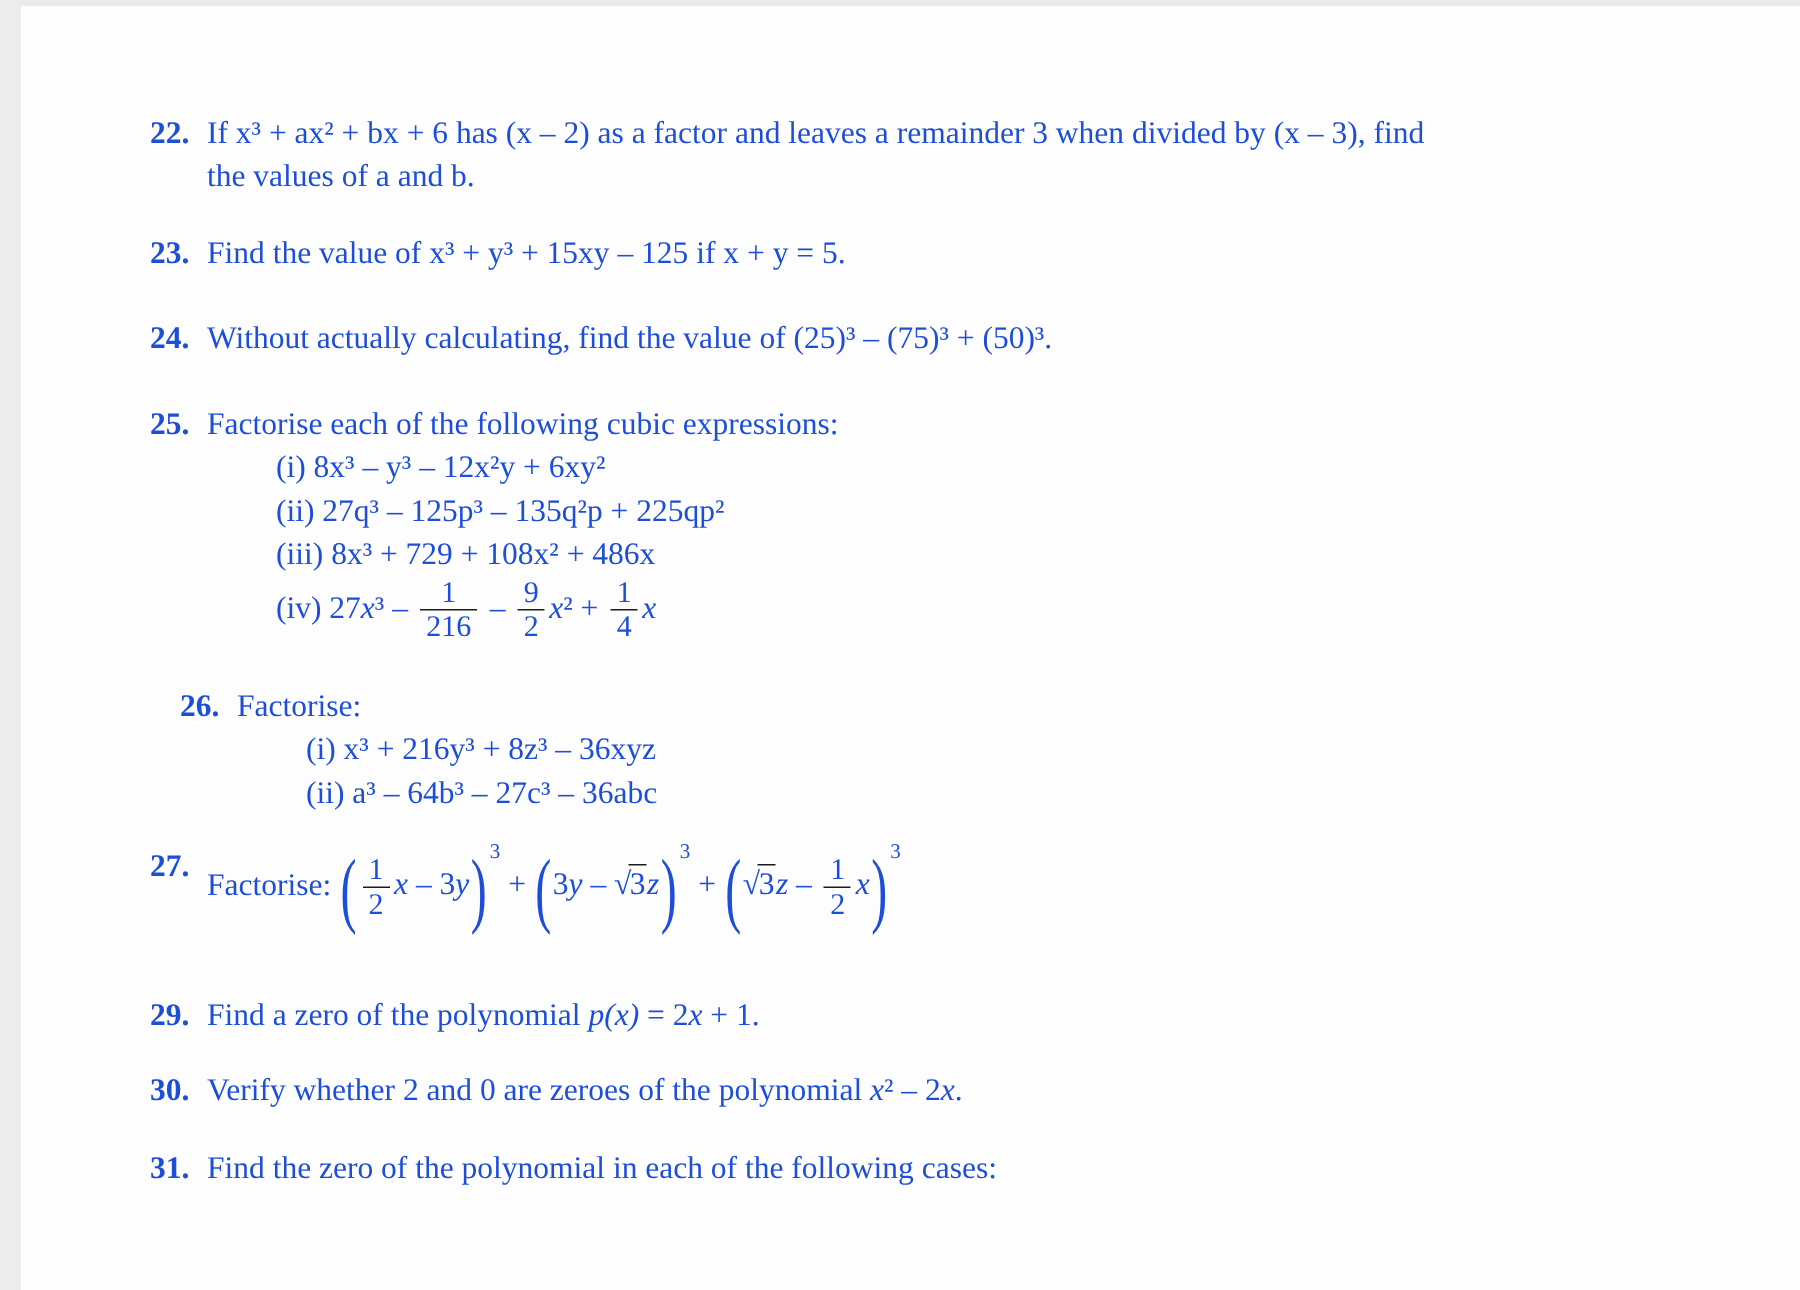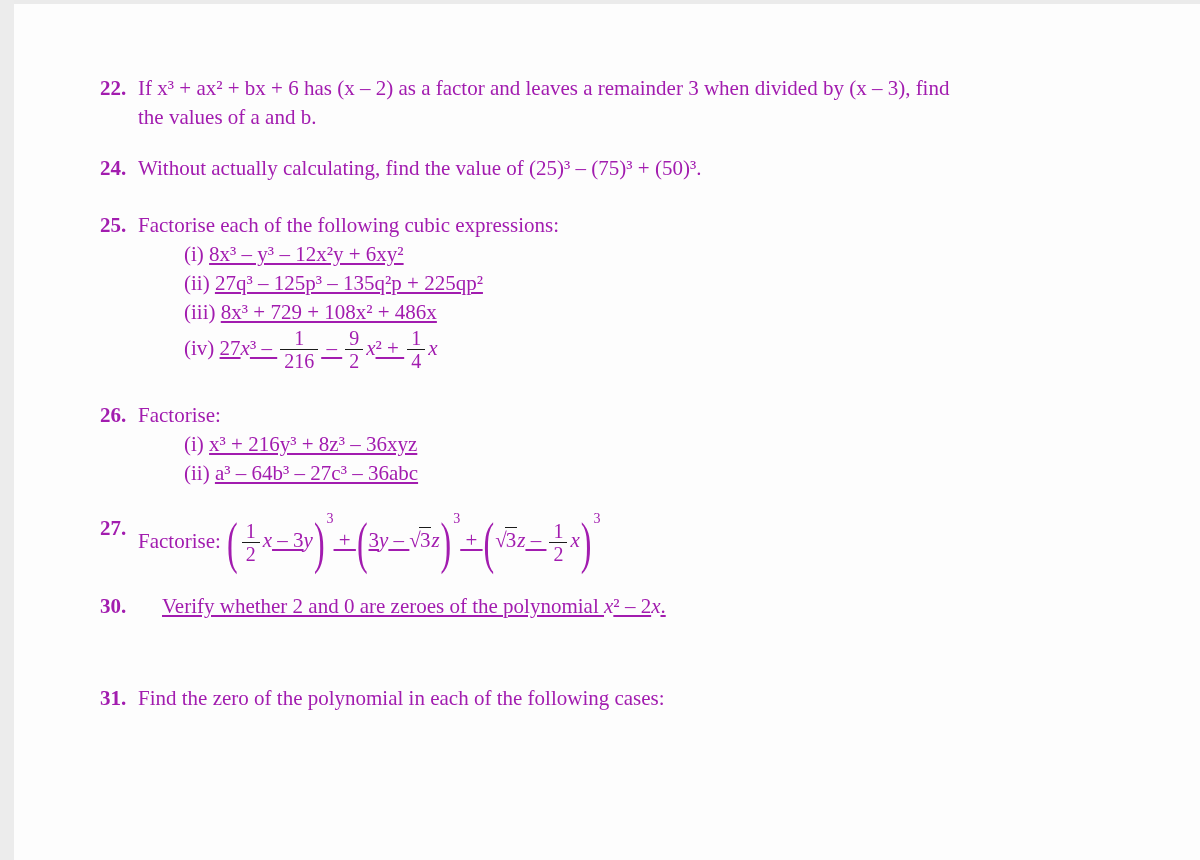--- a/index.html
+++ b/index.html
@@ -22,45 +22,45 @@
     height: 4px;
     background: #ebebeb;
   }
   .content {
     position: absolute;
     left: 100px; top: 74px;
     width: 985px;
     font-family: "Liberation Serif", "DejaVu Serif", serif;
     font-size: 21px;
     line-height: 29px;
-    color: #a21caf;
+    color: #1d4ed8;
     filter: blur(0.3px);
   }
   .q { display: flex; align-items: flex-start; margin-bottom: 26px; }
   .q:nth-child(1) { margin-bottom: 22px; }
   .q:nth-child(2) { margin-bottom: 28px; }
   .q:nth-child(3) { margin-bottom: 28px; }
   .q:nth-child(4) { }
-  .q:nth-child(5) { margin-bottom: 20px; }
-  .q:nth-child(6) { margin-bottom: 63px; gap: 24px; }
+  .q:nth-child(5) { margin-bottom: 20px; margin-left: 20px; }
+  .q:nth-child(6) { margin-bottom: 41px; }
   .q:nth-child(7) { margin-bottom: 21px; }
   .q:nth-child(8) { margin-bottom: 23px; }
   .q:nth-child(9) { }
   .q:nth-child(10){ margin-bottom: 12px; }
   .qnum {
     font-weight: bold;
     flex: none;
     width: 38px;
     white-space: pre;
   }
   .qbody { flex: 1; min-width: 0; }
   .qtext { white-space: pre-wrap; }
   .sub { padding-left: 46px; }
   .slabel { white-space: pre; }
-  .t  { white-space: pre; text-decoration: underline; }
+  .t  { white-space: pre; }
   .it { font-style: italic; white-space: pre; }
   
   .frac {
     display: inline-flex;
     flex-direction: column;
     text-align: center;
     vertical-align: middle;
     margin: 0 3px;
     line-height: 1.12;
     font-size: 20px;
@@ -99,20 +99,24 @@
 <div class="page">
   <div class="edge-left"></div>
   <div class="edge-top"></div>
   <div class="content" id="question-list">
       <div class="q">
         <span class="qnum">22.</span>
         <div class="qbody"><span class="qtext">If x³ + ax² + bx + 6 has (x – 2) as a factor and leaves a remainder 3 when divided by (x – 3), find
 the values of a and b.</span></div>
       </div>
       <div class="q">
+        <span class="qnum">23.</span>
+        <div class="qbody"><span class="qtext">Find the value of x³ + y³ + 15xy – 125 if x + y = 5.</span></div>
+      </div>
+      <div class="q">
         <span class="qnum">24.</span>
         <div class="qbody"><span class="qtext">Without actually calculating, find the value of (25)³ – (75)³ + (50)³.</span></div>
       </div>
       <div class="q">
         <span class="qnum">25.</span>
         <div class="qbody"><span class="qtext">Factorise each of the following cubic expressions:</span><div class="sub"><span class="slabel">(i) </span><span><span class="t">8x³ – y³ – 12x²y + 6xy²</span></span></div><div class="sub"><span class="slabel">(ii) </span><span><span class="t">27q³ – 125p³ – 135q²p + 225qp²</span></span></div><div class="sub"><span class="slabel">(iii) </span><span><span class="t">8x³ + 729 + 108x² + 486x</span></span></div><div class="sub"><span class="slabel">(iv) </span><span><span class="t">27</span><span class="it">x</span><span class="t">³ – </span><span class="frac">
                 <span class="fn">1</span>
                 <span class="fd">216</span>
               </span><span class="t"> – </span><span class="frac">
                 <span class="fn">9</span>
@@ -130,20 +134,24 @@
         <span class="qnum">27.</span>
         <div class="qbody mathrow"><span class="qtext">Factorise: </span><span><span class="bp">(</span><span class="frac">
               <span class="fn">1</span>
               <span class="fd">2</span>
             </span><span class="it">x</span><span class="t"> – 3</span><span class="it">y</span><span class="bp">)</span><span class="psup">3</span><span class="t"> + </span><span class="bp">(</span><span class="t">3</span><span class="it">y</span><span class="t"> – </span><span class="sq">√<span class="sqa">3</span></span><span class="it">z</span><span class="bp">)</span><span class="psup">3</span><span class="t"> + </span><span class="bp">(</span><span class="sq">√<span class="sqa">3</span></span><span class="it">z</span><span class="t"> – </span><span class="frac">
               <span class="fn">1</span>
               <span class="fd">2</span>
             </span><span class="it">x</span><span class="bp">)</span><span class="psup">3</span></span></div>
       </div>
       <div class="q">
+        <span class="qnum">29.</span>
+        <div class="qbody"><span><span class="t">Find a zero of the polynomial </span><span class="it">p(x)</span><span class="t"> = 2</span><span class="it">x</span><span class="t"> + 1.</span></span></div>
+      </div>
+      <div class="q">
         <span class="qnum">30.</span>
         <div class="qbody"><span><span class="t">Verify whether 2 and 0 are zeroes of the polynomial </span><span class="it">x</span><span class="t">² – 2</span><span class="it">x</span><span class="t">.</span></span></div>
       </div>
       <div class="q">
         <span class="qnum">31.</span>
         <div class="qbody"><span class="qtext">Find the zero of the polynomial in each of the following cases:</span></div>
       </div>
     </div>
 </div>
 

